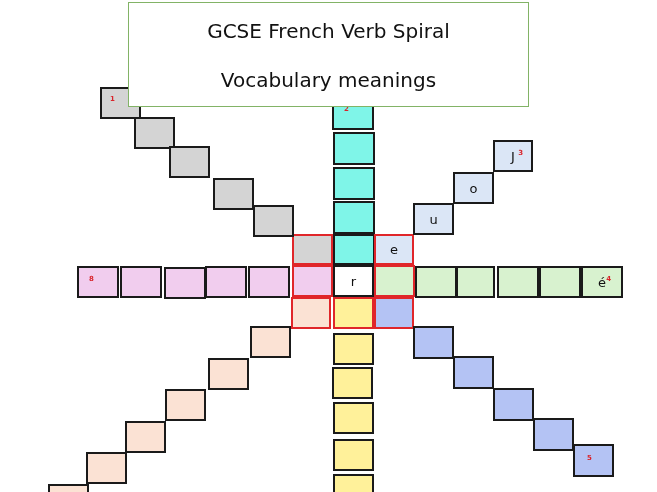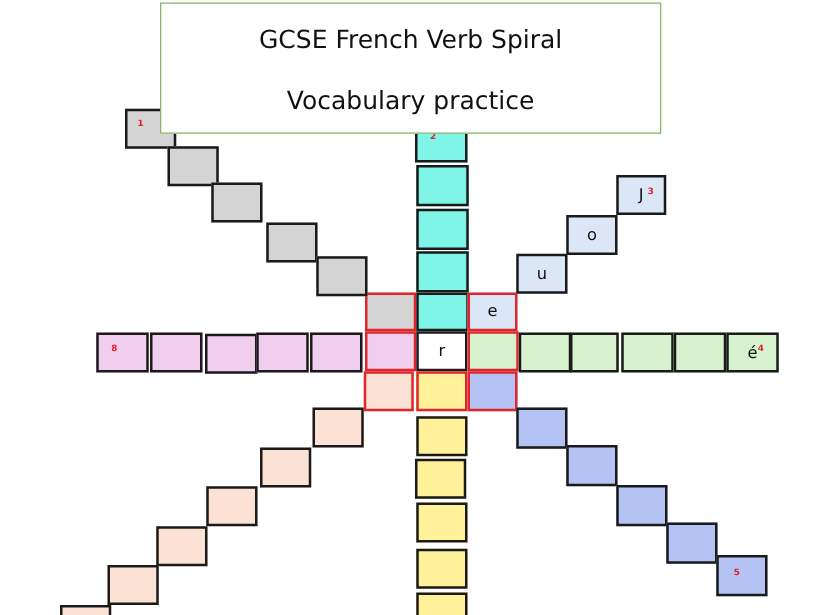--- a/index.html
+++ b/index.html
@@ -88,14 +88,14 @@
       <span class="num" style="left: 10px; top: 7px;">8</span>
     </div>
     <div class="cell" style="left: 120px; top: 266px; width: 42px; height: 32px; background: rgb(241, 205, 238);"></div>
     <div class="cell" style="left: 164px; top: 267px; width: 42px; height: 32px; background: rgb(241, 205, 238);"></div>
     <div class="cell" style="left: 205px; top: 266px; width: 42px; height: 32px; background: rgb(241, 205, 238);"></div>
     <div class="cell" style="left: 248px; top: 266px; width: 42px; height: 32px; background: rgb(241, 205, 238);"></div>
   </div>
 
 <div class="title-box">
   <span>GCSE French Verb Spiral</span>
-  <span>Vocabulary practice</span>
+  <span>Vocabulary meanings</span>
 </div>
 
 </body></html>

